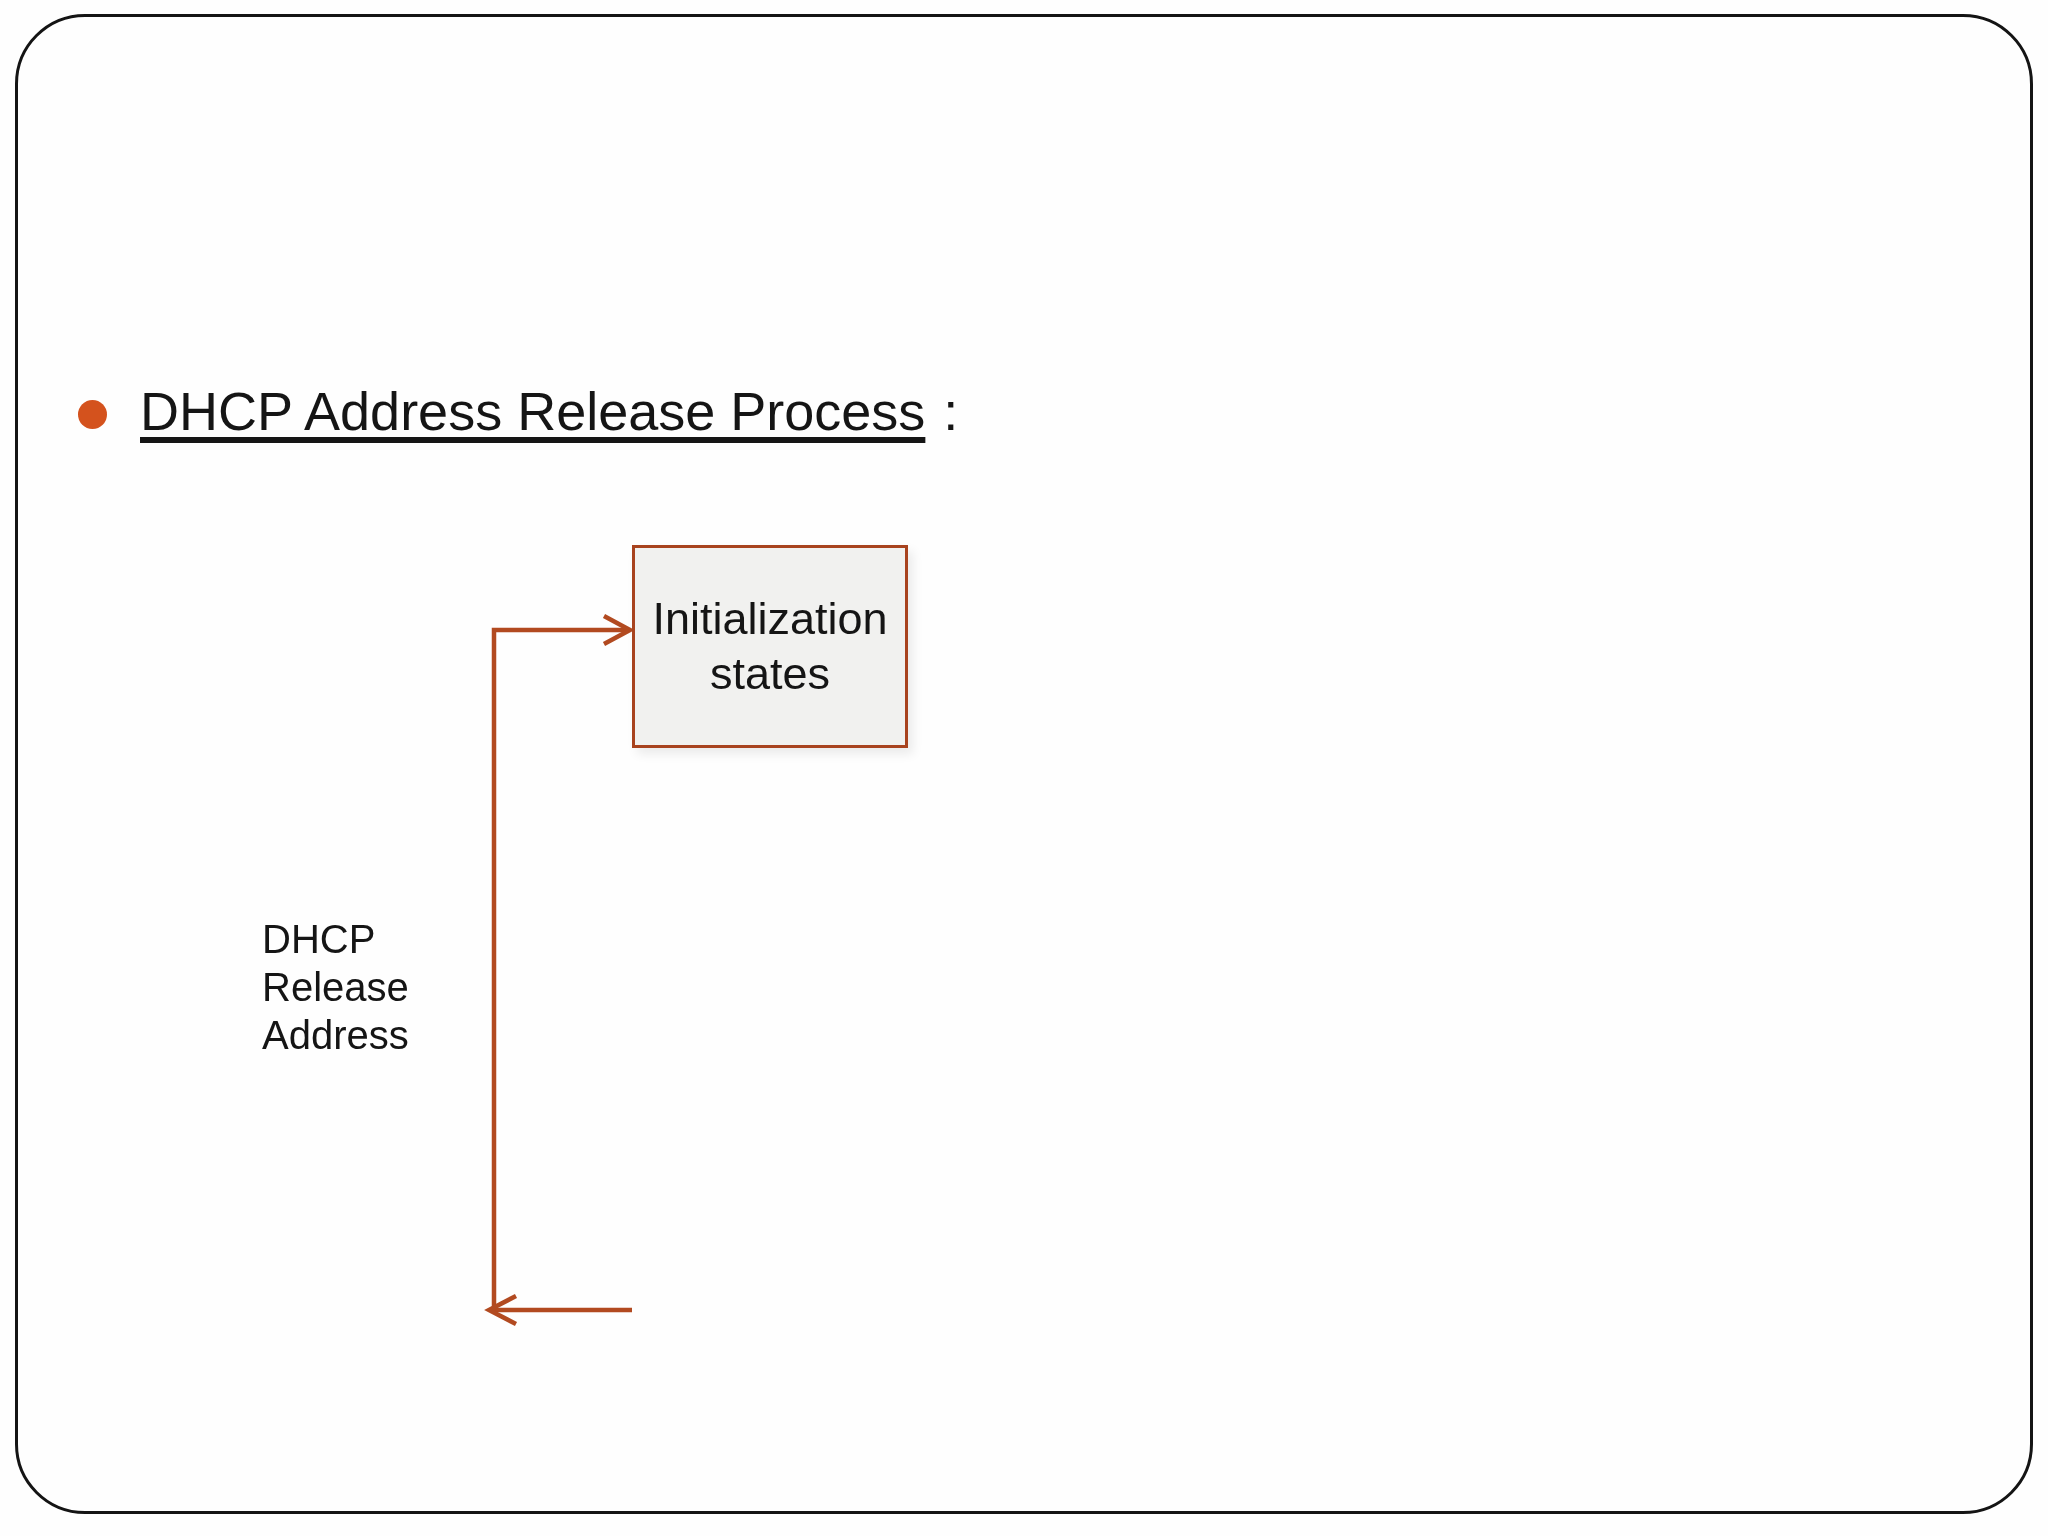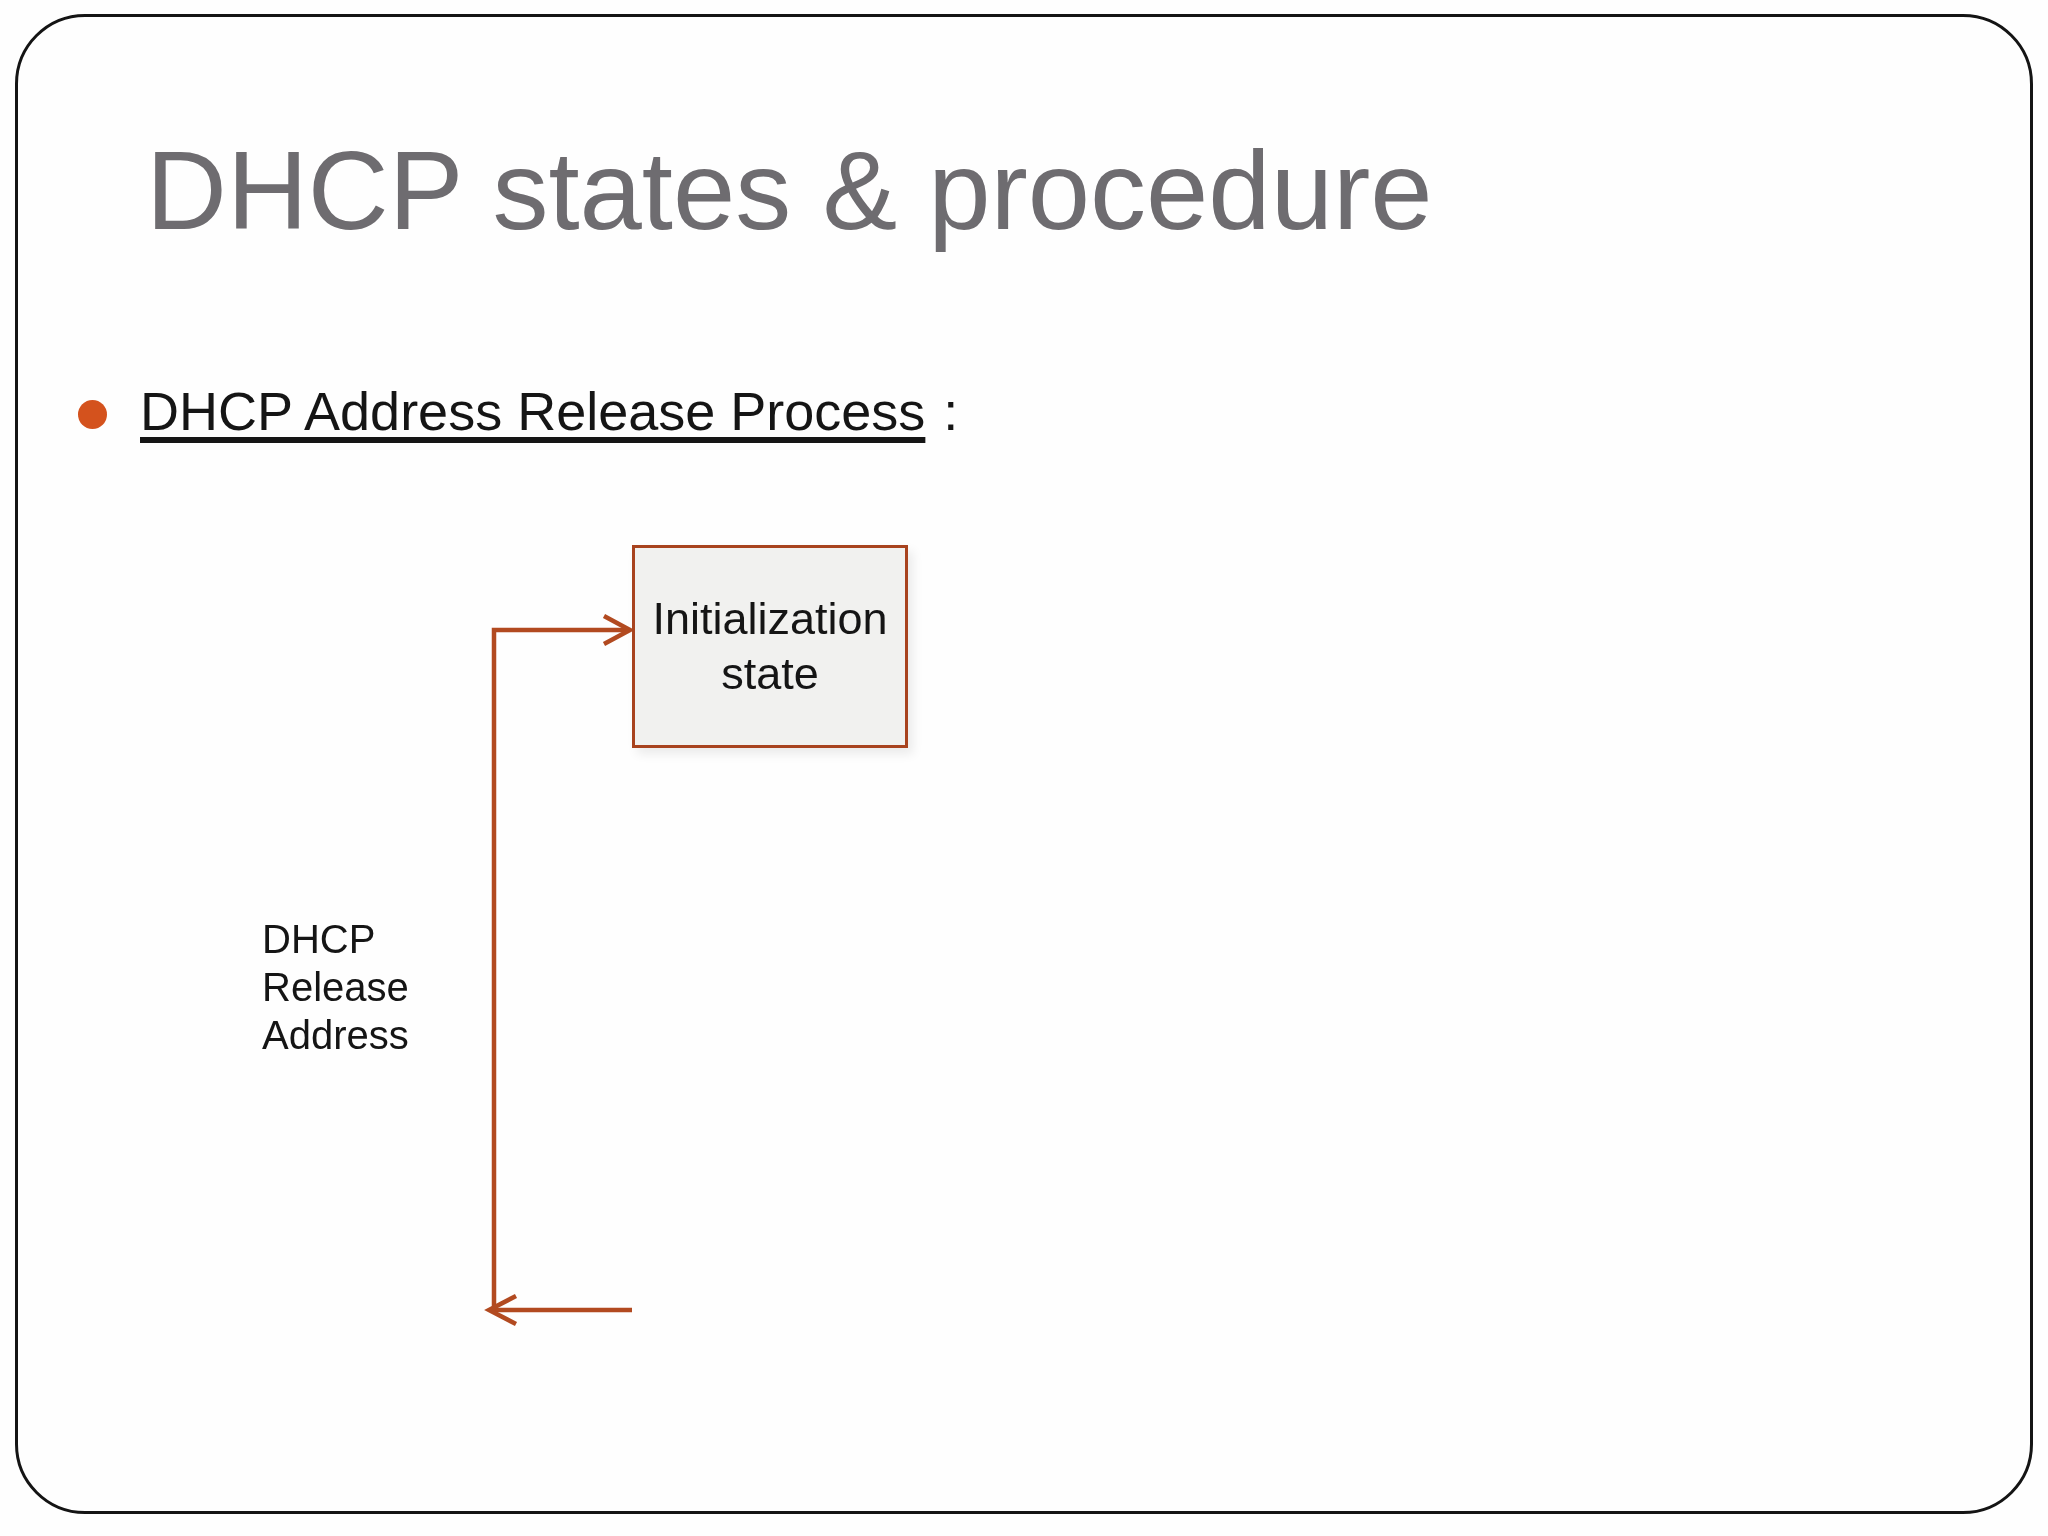--- a/index.html
+++ b/index.html
@@ -81,34 +81,33 @@
     color:var(--text-black);
   }
 </style>
 </head>
 <body>
 
 <div class="slide">
 
   <div class="slide-frame"></div>
 
-  <h1 class="slide-title">DHCP states &amp; procedure</h1>
 
   <span class="bullet-dot"></span>
 
   <div class="bullet-text">
     <span class="underlined">DHCP Address Release Process</span><span class="suffix">:</span>
   </div>
 
   <svg class="connector-svg" viewBox="0 0 2048 1536">
     <path d="M 632 1310 L 494 1310 L 494 630 L 627 630"></path>
     <path d="M 604 616 L 630 630 L 604 644"></path>
     <path d="M 516 1296 L 489 1310 L 516 1324"></path>
   </svg>
 
   <div class="state-box init">
-    <span>Initialization state</span>
+    <span>Initialization states</span>
   </div>
 
 
   <div class="edge-label">DHCP Release Address</div>
 
 </div>
 
 </body></html>

